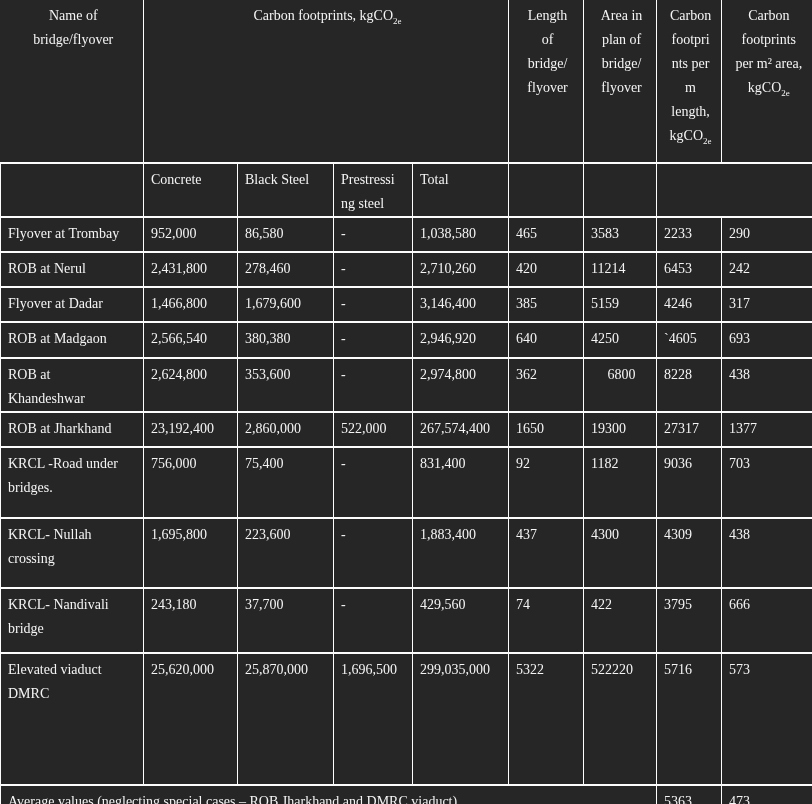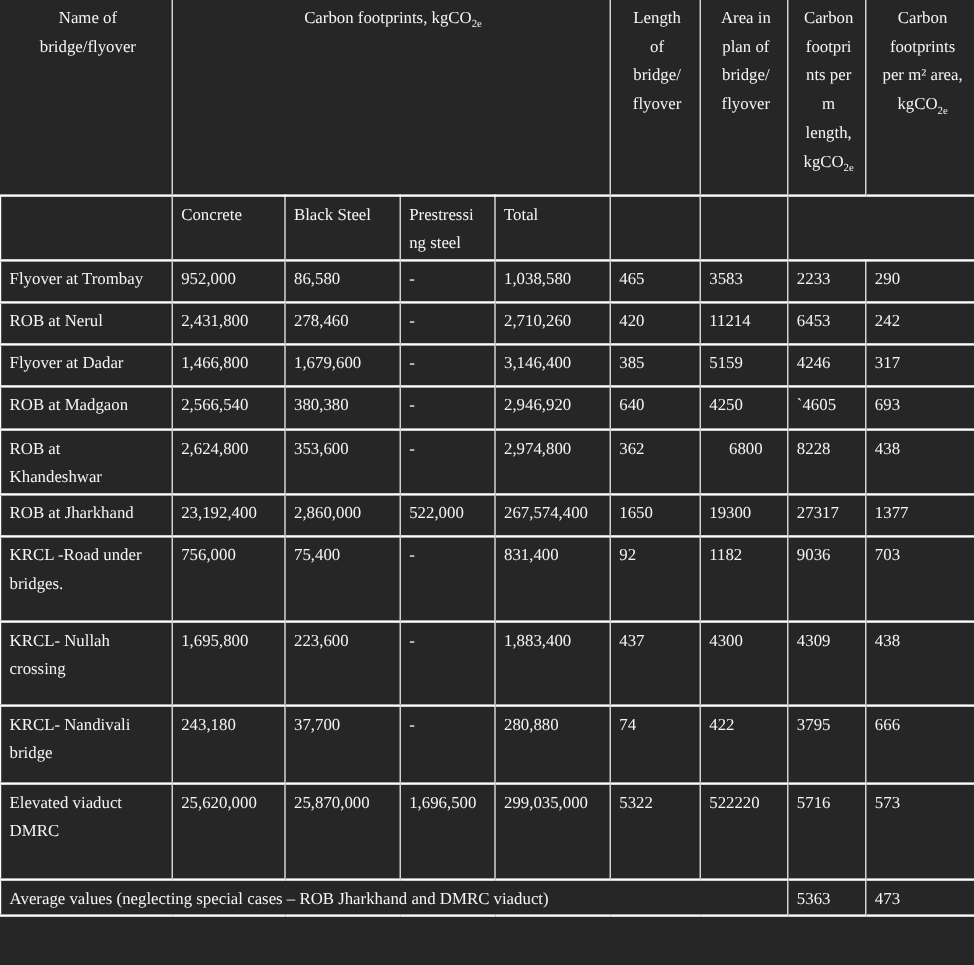--- a/index.html
+++ b/index.html
@@ -31,21 +31,21 @@
   }
   tr.h1 th{border-top:none;text-align:center;}
   tr.h1 th:first-child{border-left:none;}
   tr.h1 th:last-child{border-right:none;}
   tr.h2 th, tr.h2 td{text-align:left;}
   td.center{text-align:center;}
   tr.h1{height:163px;}
   tr.h2{height:48px;border-radius:26px;}
   tr.avg{height:18px;}
   .dr0{height:35px}.dr1{height:35px}.dr2{height:35px}.dr3{height:36px}.dr4{height:42px}
-  .dr5{height:35px}.dr6{height:71px}.dr7{height:70px}.dr8{height:65px}.dr9{height:80px}
+  .dr5{height:35px}.dr6{height:71px}.dr7{height:70px}.dr8{height:65px}.dr9{height:132px}
   sub{font-size:9px;line-height:0;text-align:center;}
 </style>
 </head>
 <body>
 
 <table>
   <colgroup>
     <col style="width:143px">
       <col style="width:94px">
       <col style="width:96px">
@@ -183,21 +183,21 @@
         <td>4300</td>
         <td>4309</td>
         <td>438</td>
       </tr>
       <tr class="dr8">
         <td>KRCL- Nandivali
 bridge</td>
         <td>243,180</td>
         <td>37,700</td>
         <td>-</td>
-        <td>280,880</td>
+        <td>429,560</td>
         <td>74</td>
         <td>422</td>
         <td>3795</td>
         <td>666</td>
       </tr>
       <tr class="dr9">
         <td>Elevated viaduct
 DMRC</td>
         <td>25,620,000</td>
         <td>25,870,000</td>

